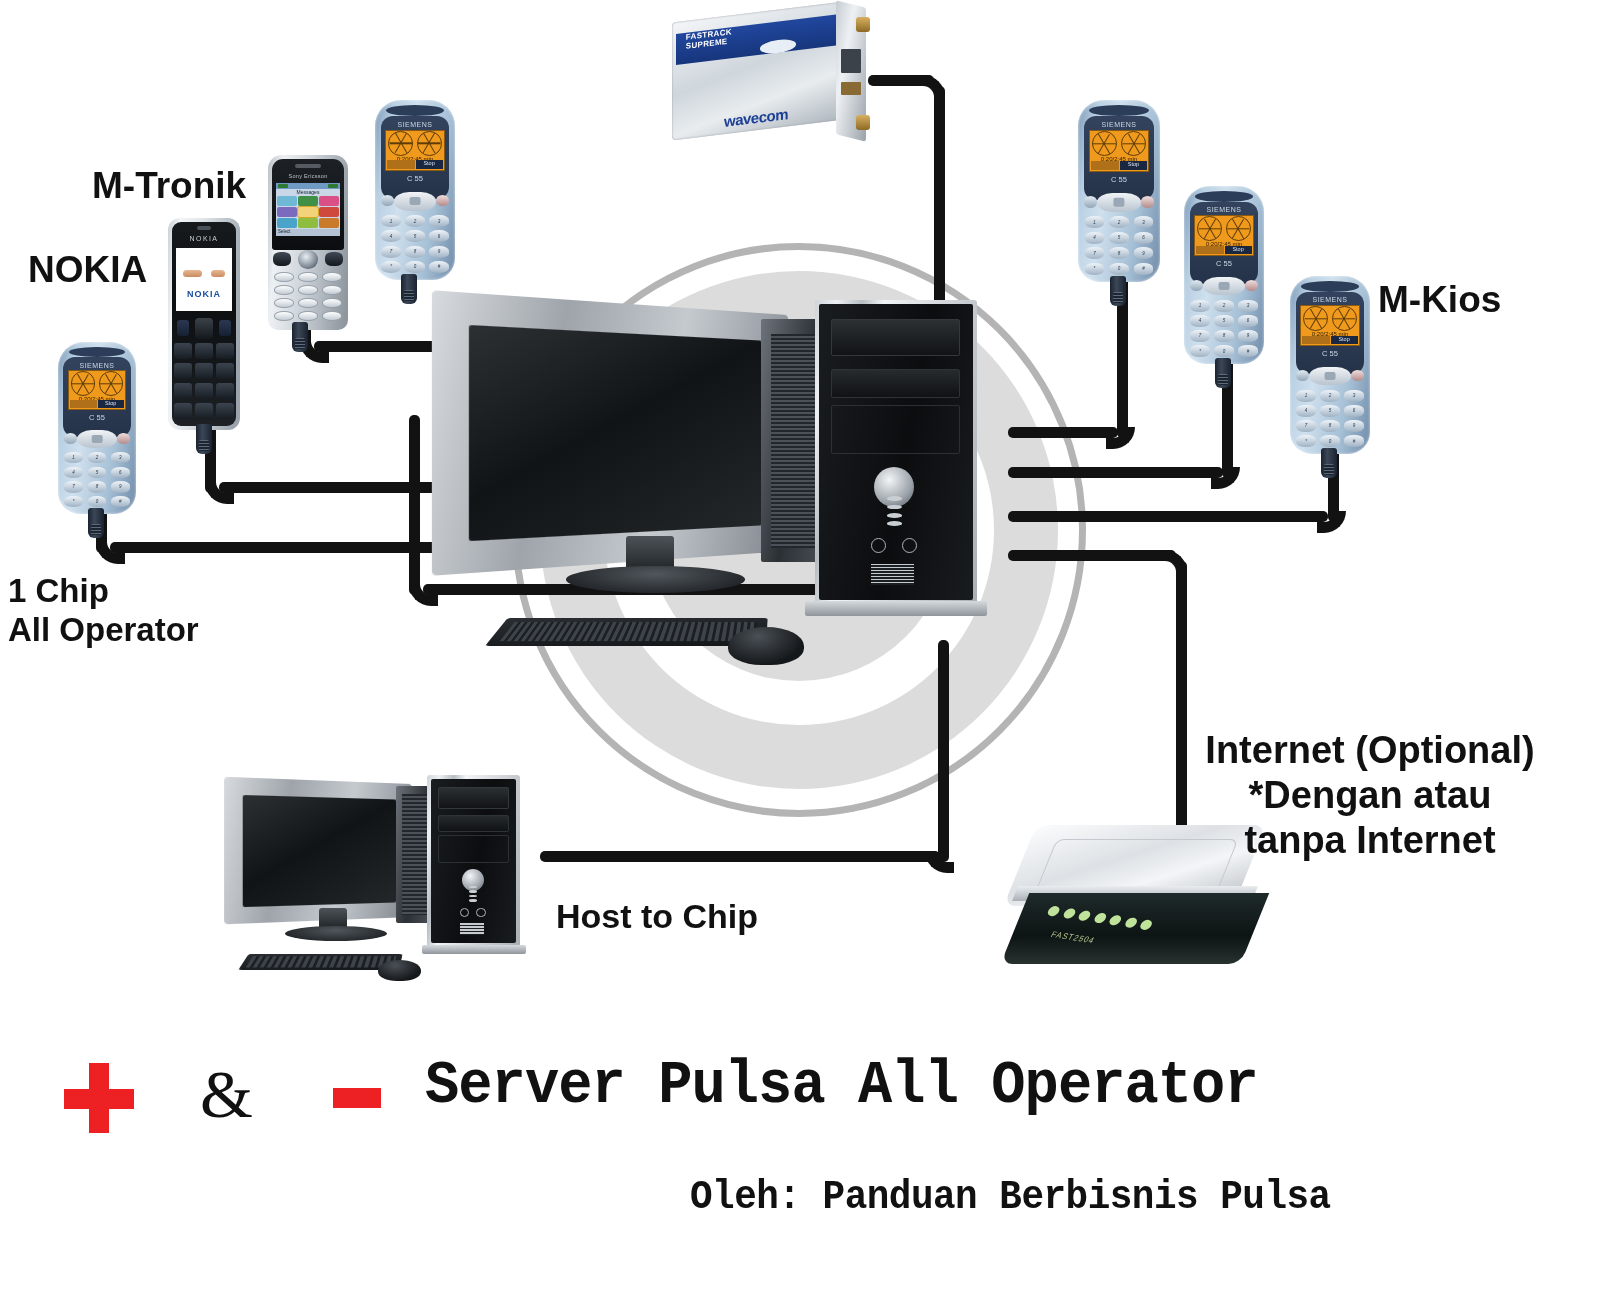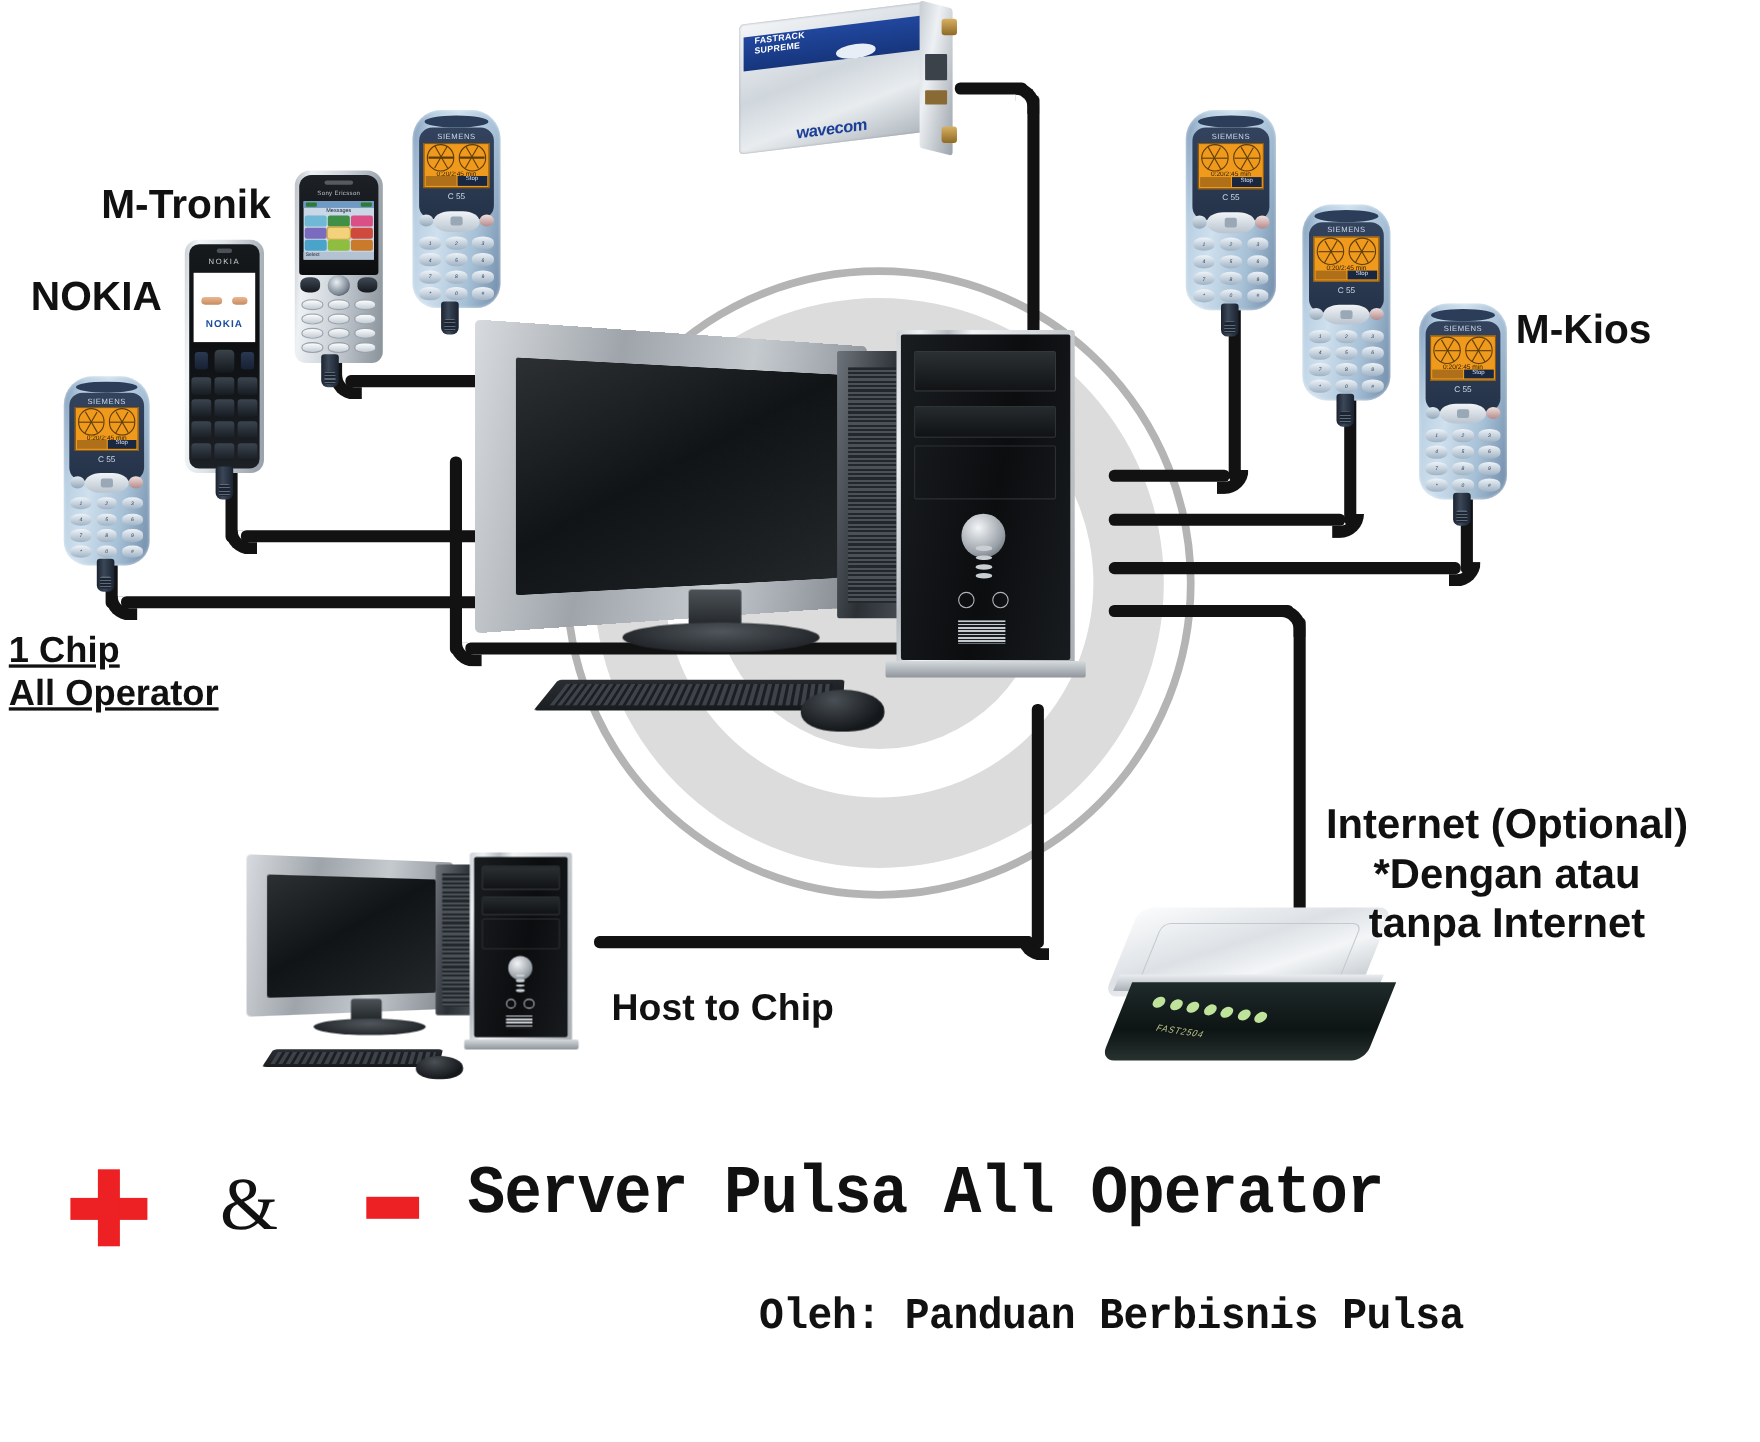--- a/index.html
+++ b/index.html
@@ -704,21 +704,21 @@
         <b></b>
         <b></b>
         <b></b>
         <b></b>
       </div>
     <div class="logo">FAST2504</div>
   </div>
 
   <div class="lbl l" style="left:92px;top:164px;font-size:37px;">M-Tronik</div>
   <div class="lbl l" style="left:28px;top:248px;font-size:37px;">NOKIA</div>
-  <div class="lbl l" style="left:8px;top:572px;font-size:33px;text-decoration:underline;">1 Chip
+  <div class="lbl l" style="left:8px;top:572px;font-size:33px;">1 Chip
 All Operator</div>
 
   <div class="lbl l" style="left:1378px;top:278px;font-size:37px;">M-Kios</div>
 
   <div class="lbl l" style="left:556px;top:896px;font-size:34px;">Host to Chip</div>
   <div class="lbl c" style="left:1200px;top:728px;width:340px;font-size:38px;">Internet (Optional)
 *Dengan atau
 tanpa Internet</div>
 
   <div class="fplus" title="+"></div>

